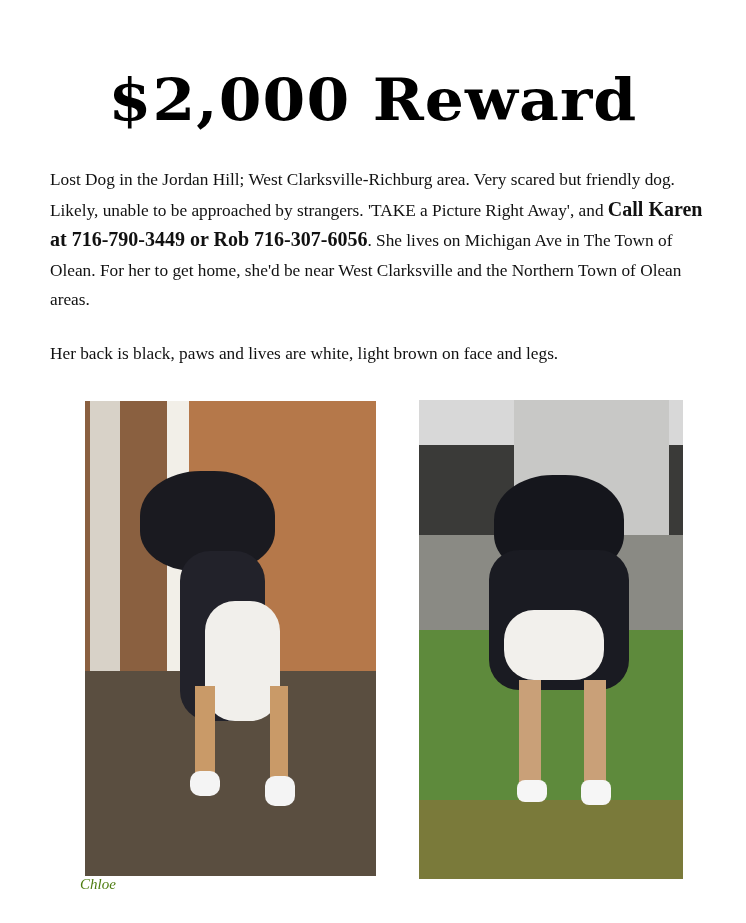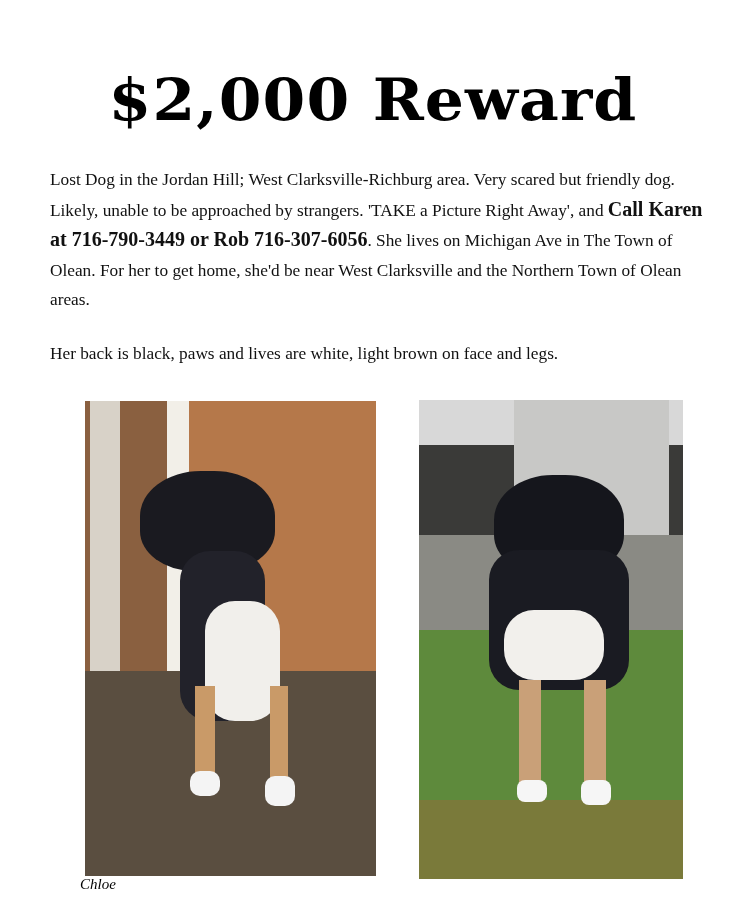--- a/index.html
+++ b/index.html
@@ -6,21 +6,21 @@
   body{width:746px;height:923px;position:relative;overflow:hidden;font-family:"Liberation Serif","DejaVu Serif",serif;color:#111;}
   .title{position:absolute;left:0;top:62px;width:746px;text-align:center;font-family:"DejaVu Serif","Liberation Serif",serif;font-weight:900;font-size:58px;letter-spacing:1px;line-height:76px;color:#000;transform:scaleX(1.06);}
   .para{position:absolute;left:50px;width:670px;font-size:17.3px;line-height:29.5px;margin:0;}
   .p1{top:165px;}
   .p2{top:339px;}
   .big{font-weight:bold;font-size:20px;}
   .photo{position:absolute;overflow:hidden;}
   .photo1{left:85px;top:401px;width:291px;height:475px;background:#b5784a;}
   .photo2{left:419px;top:400px;width:264px;height:479px;background:#5c7f3a;}
   .blk{position:absolute;}
-  .caption{position:absolute;left:80px;top:876px;font-style:italic;font-size:15px;color:#000000;}
+  .caption{position:absolute;left:80px;top:876px;font-style:italic;font-size:15px;color:#4d7c0f;}
 </style>
 </head>
 <body>
 
 <div class="title">$2,000 Reward</div>
 
 <p class="para p1"><span>Lost Dog in the Jordan Hill; West Clarksville-Richburg area. Very scared but friendly dog. Likely, unable to be approached by strangers. 'TAKE a Picture  Right Away', and </span><span class="big">Call Karen at 716-790-3449 or Rob 716-307-6056</span><span>. She lives on Michigan Ave in The Town of Olean. For her to get home, she'd be near West Clarksville and the Northern Town of Olean areas.</span></p>
 
 <p class="para p2">Her back is black, paws and lives are white, light brown on face and legs.</p>
 

